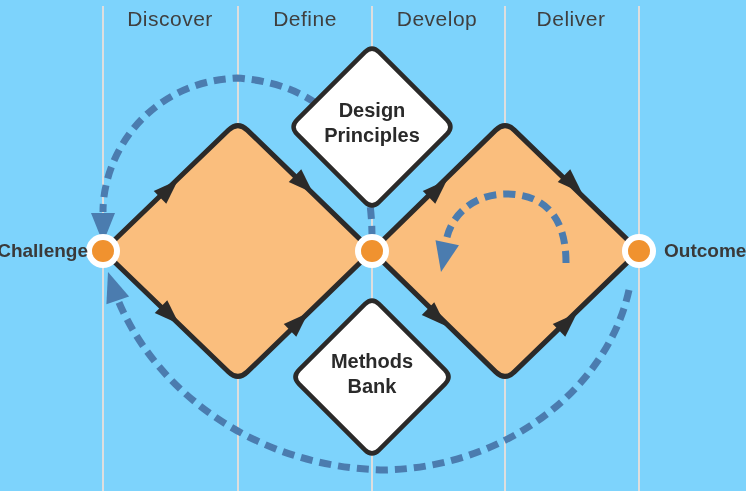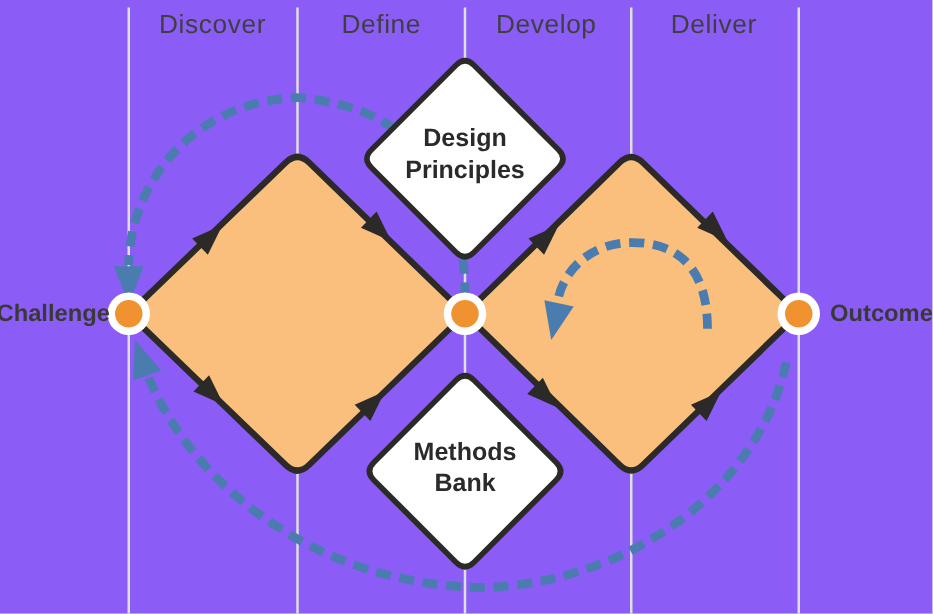--- a/index.html
+++ b/index.html
@@ -1,20 +1,20 @@
 <!DOCTYPE html>
 <html><head>
 <meta charset="utf-8">
 <style>
   html, body { margin: 0; padding: 0; background: #ffffff; }
   .stage {
     position: relative;
     width: 746px;
     height: 491px;
-    background: #8b5cf6;
+    background: #7dd3fc;
     font-family: "Liberation Sans", sans-serif;
     overflow: hidden;
   }
   svg { display: block; }
   .phase-label {
     font-size: 21px;
     font-family: "Liberation Sans", sans-serif;
     letter-spacing: 0.5px;
   }
   .endpoint-label {

